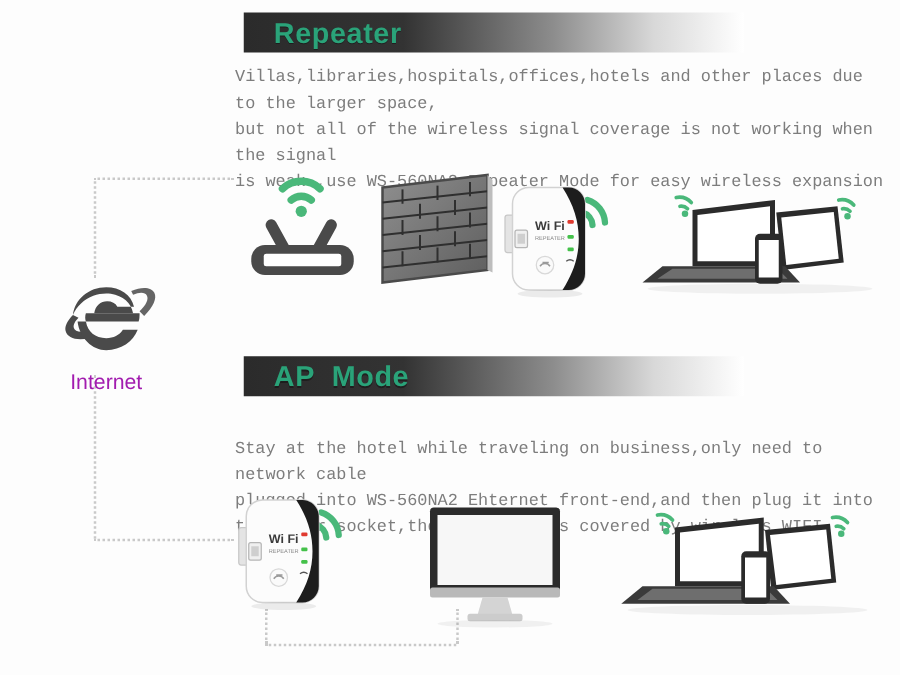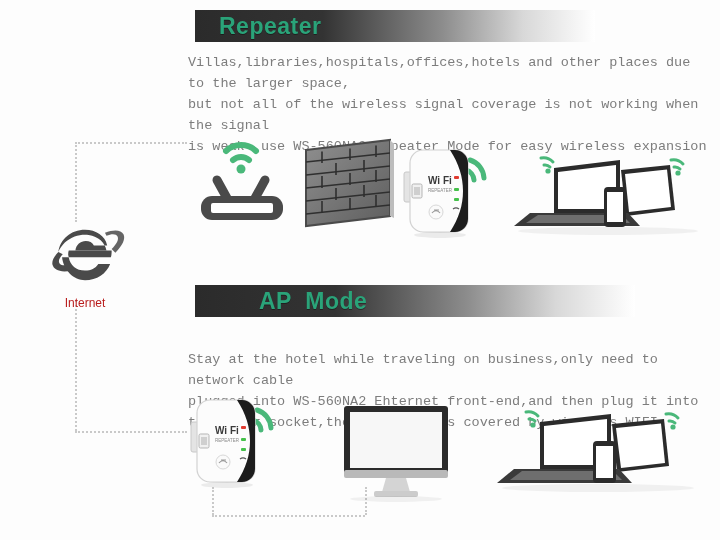--- a/index.html
+++ b/index.html
@@ -17,35 +17,35 @@
     background:linear-gradient(90deg,#2b2b2b 0%,#333 32%,#8d8d8d 62%,#d8d8d8 82%,#ffffff 100%);
     display:flex;align-items:center;
   }
   .banner-title{
     color:#2aa379;font-size:23px;font-weight:bold;
     letter-spacing:.5px;padding-left:24px;
     text-shadow:0 1px 0 rgba(0,0,0,.35);
     white-space:pre;
   }
   #banner-repeater{left:195px;top:10px;width:400px;}
-  #banner-ap{left:195px;top:285px;width:400px;padding-left:40px;}
+  #banner-ap{left:195px;top:285px;width:400px;}
 
   
   .para{
     position:absolute;left:188px;
     color:#7d7d7d;font-size:13.5px;line-height:21px;
     white-space:pre-line;width:520px;font-family:Liberation Mono, monospace;
   }
   #para-repeater{top:52px;}
   #para-ap{top:325px;margin-top:24px;}
 
   
   #internet-block{position:absolute;left:43px;top:218px;width:84px;text-align:center;}
   #ie-logo{width:74px;height:74px;margin:0 auto;display:block;}
-  #internet-label{color:#b91c1c;font-size:12px;margin-top:4px;}
+  #internet-label{color:#a21caf;font-size:17px;margin-top:4px;}
 
   
   .dash-h{position:absolute;border-top:2px dotted #c9c9c9;height:0;}
   .dash-v{position:absolute;border-left:2px dotted #c9c9c9;width:0;}
 
   
   #router-block{position:absolute;left:188px;top:128px;width:115px;height:95px;}
 
   
   #wall-block{position:absolute;left:302px;top:138px;width:95px;height:92px;}

